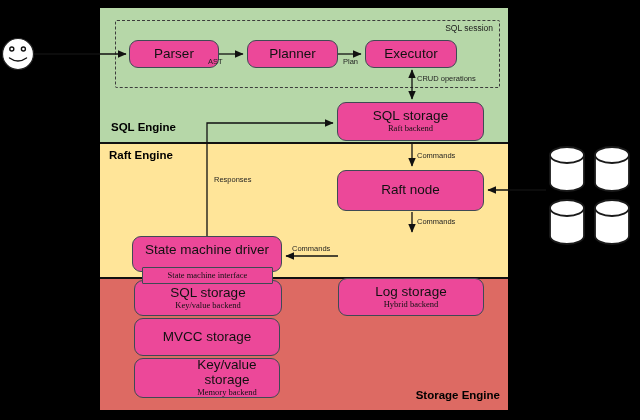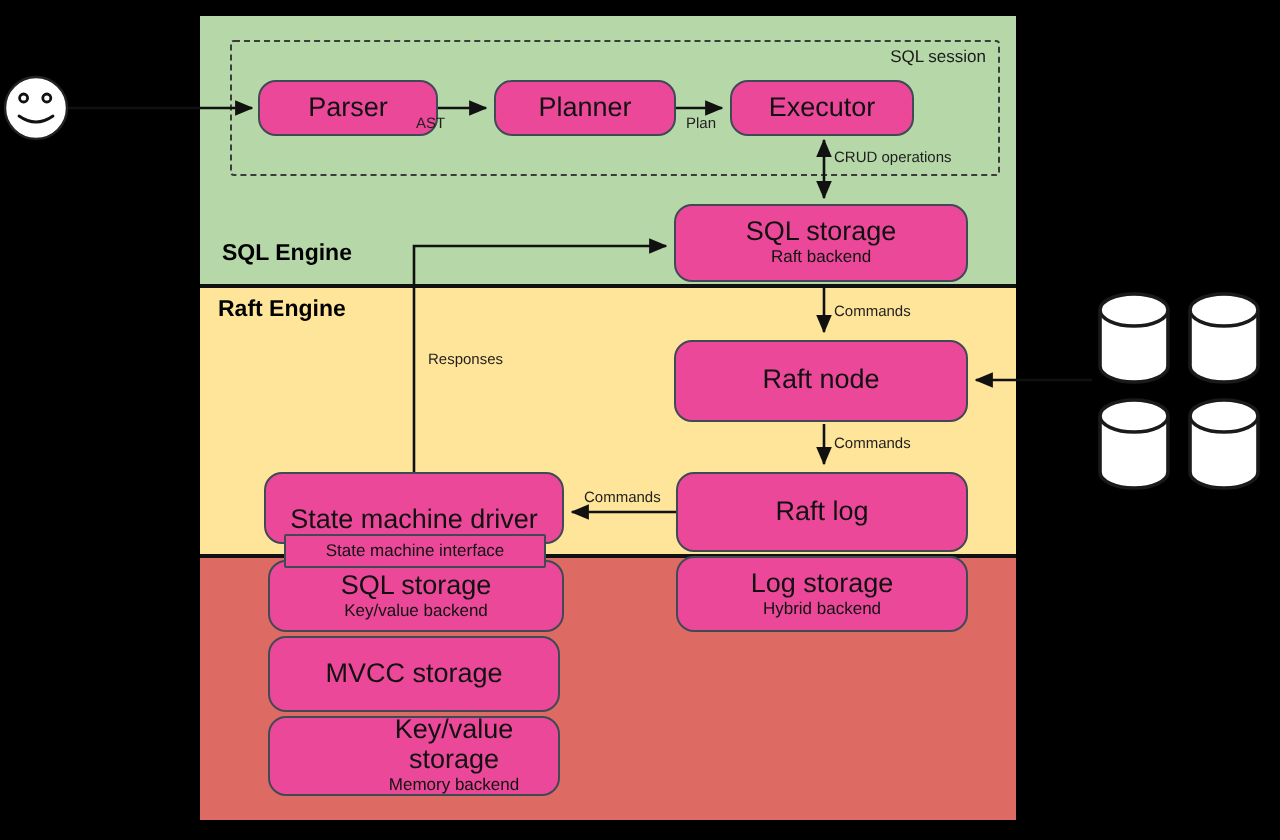--- a/index.html
+++ b/index.html
@@ -16,21 +16,21 @@
   .band-label{position:absolute;font-weight:bold;font-size:11.5px;color:#000;white-space:nowrap;}
   
   #session-box{position:absolute;left:115px;top:20px;width:383px;height:66px;
     border:1.4px dashed #3c3c3c;border-radius:2px;}
   #session-label{position:absolute;right:6px;top:2px;font-size:8.5px;color:#1a1a1a;}
   
   .node{position:absolute;background:#ec4899;border:1.2px solid #3f4a54;border-radius:9px;
     display:flex;flex-direction:column;align-items:center;justify-content:center;
     text-align:center;box-sizing:border-box;z-index:2;}
   .node .t{font-size:13.5px;line-height:1.1;color:#111;}
-  .node .s{font-size:8.5px;line-height:1.15;color:#111;}
+  .node .s{font-size:8.5px;line-height:1.15;color:#111;font-family:Liberation Serif, serif;}
   .square{border-radius:1px;z-index:3;border:1.2px solid #3f4a54;}
   
   .elabel{position:absolute;font-size:7.5px;color:#1f1f1f;white-space:nowrap;z-index:4;}
   svg.overlay{position:absolute;left:0;top:0;z-index:4;pointer-events:none;}
 </style>
 </head>
 <body>
 
 <div id="screen">
 
@@ -61,20 +61,21 @@
   </svg>
 
   <div id="diagram">
     <div class="band band-sql"></div>
     <div class="band band-raft"></div>
     <div class="band band-storage"></div>
   </div>
 
   <div class="band-label" style="left:111px;top:121px;">SQL Engine</div>
   <div class="band-label" style="left:109px;top:149px;">Raft Engine</div>
+  <div class="band-label" style="left:380px;top:389px;width:120px;text-align:right;">Storage Engine</div>
 
   <div id="session-box">
     <div id="session-label">SQL session</div>
   </div>
 
   <div class="node" style="left:129px;top:40px;width:90px;height:28px;">
     <div class="t">Parser</div>
   </div>
 
   <div class="node" style="left:247px;top:40px;width:91px;height:28px;">
@@ -87,25 +88,22 @@
 
   <div class="node" style="left:337px;top:102px;width:147px;height:39px;">
     <div class="t">SQL storage</div>
     <div class="s">Raft backend</div>
   </div>
 
   <div class="node" style="left:337px;top:170px;width:147px;height:41px;">
     <div class="t">Raft node</div>
   </div>
 
-  <div class="node" style="left:338px;top:236px;width:146px;height:40px;">
-    <div class="t">Raft log</div>
-  </div>
 
-  <div class="node" style="left:132px;top:236px;width:150px;height:36px;justify-content:flex-start;padding-top:16px;">
+  <div class="node" style="left:132px;top:236px;width:150px;height:36px;justify-content:flex-start;padding-top:6px;">
     <div class="t">State machine driver</div>
   </div>
 
   <div class="node square" style="left:142px;top:267px;width:131px;height:17px;">
     <div class="s">State machine interface</div>
   </div>
 
   <div class="node" style="left:134px;top:280px;width:148px;height:36px;">
     <div class="t">SQL storage</div>
     <div class="s">Key/value backend</div>

